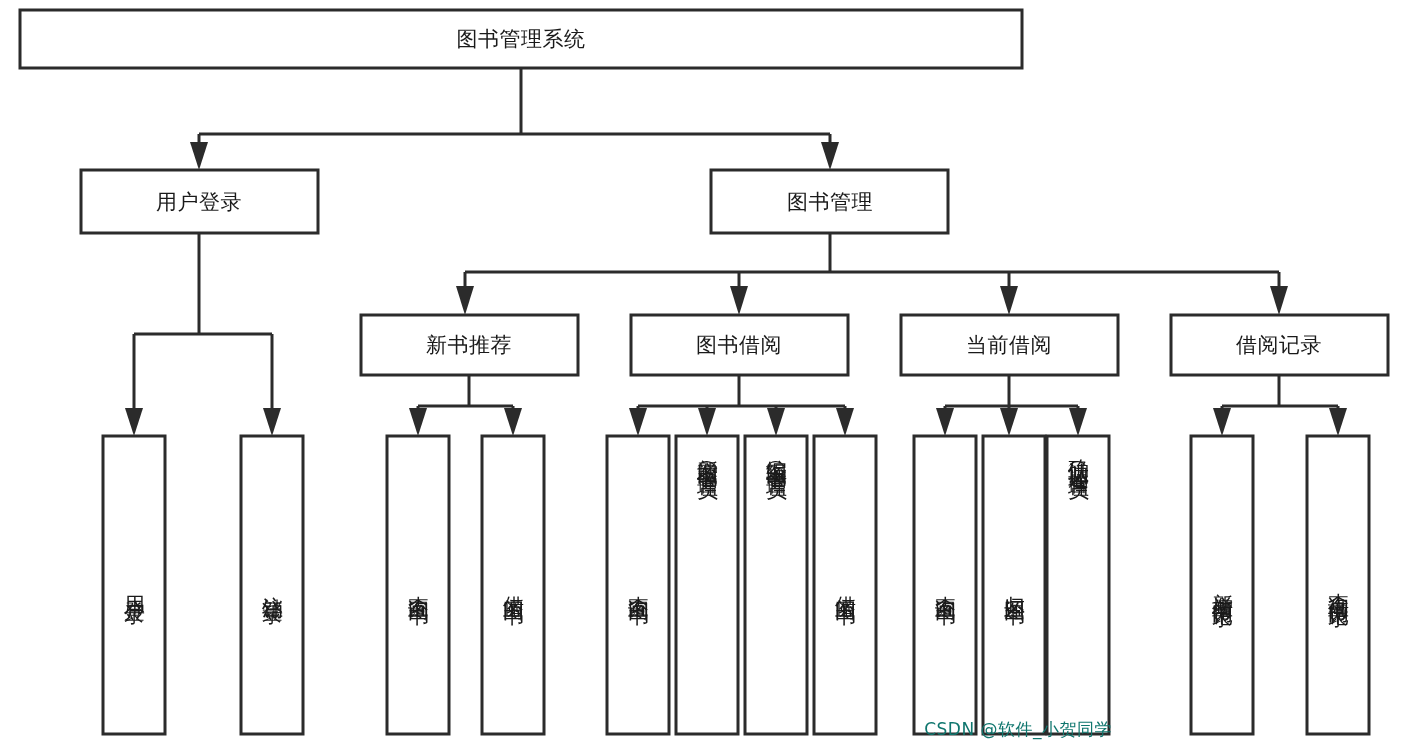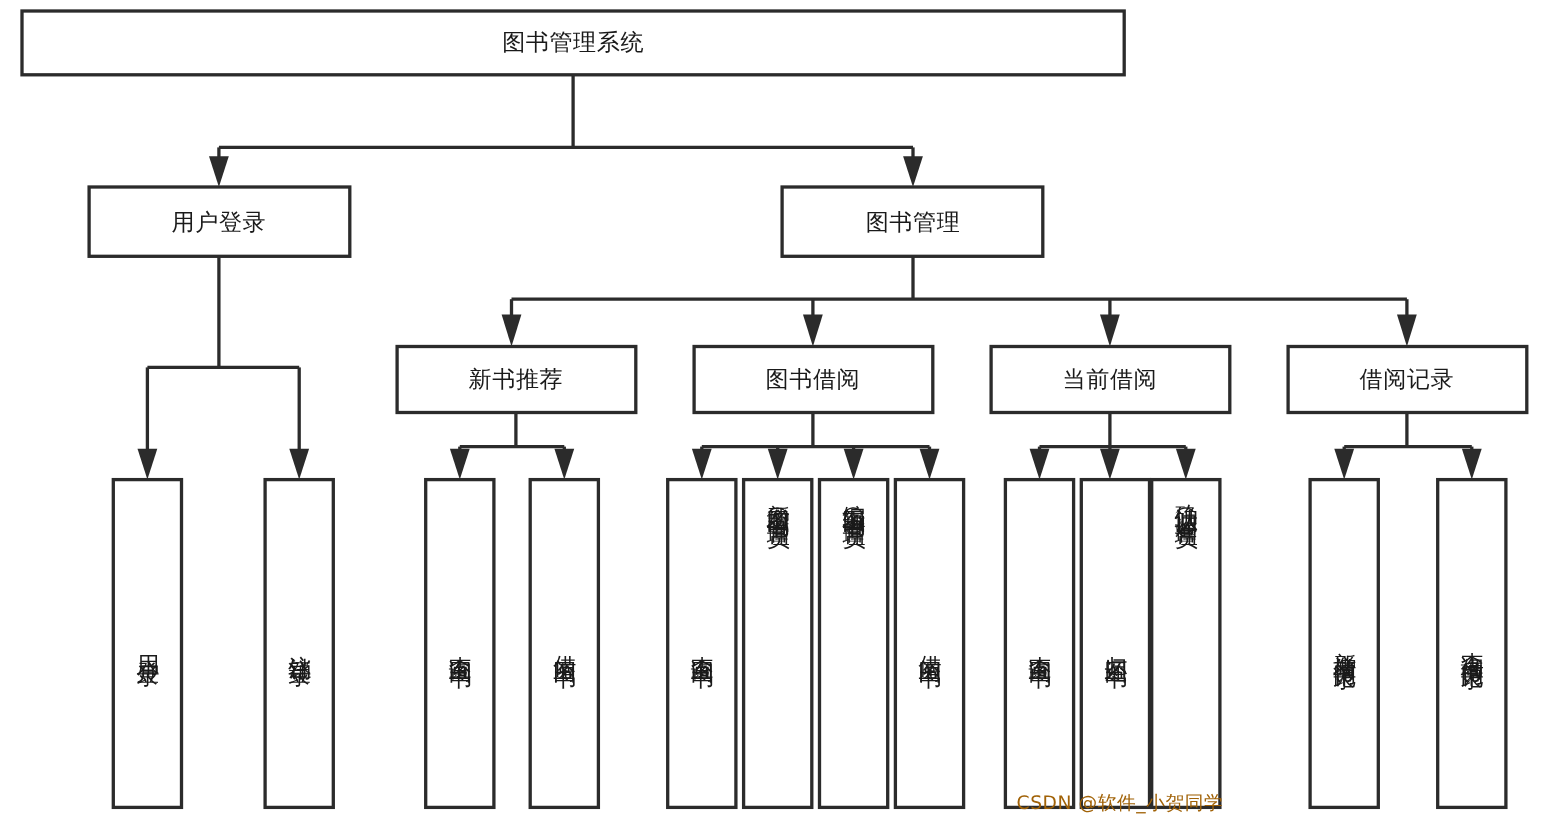--- a/index.html
+++ b/index.html
@@ -66,21 +66,21 @@
     letter-spacing: 3px;
     line-height: 1;
     white-space: nowrap;
   }
   .watermark {
     position: absolute;
     right: 8px;
     bottom: 6px;
     font-family: "DejaVu Sans", "Liberation Sans", sans-serif;
     font-size: 17px;
-    color: #a16207;
+    color: #0f766e;
     letter-spacing: 0.5px;
     user-select: none;
     white-space: nowrap;
   }
 </style>
 </head>
 <body>
 
 <div id="diagram-root">
 

